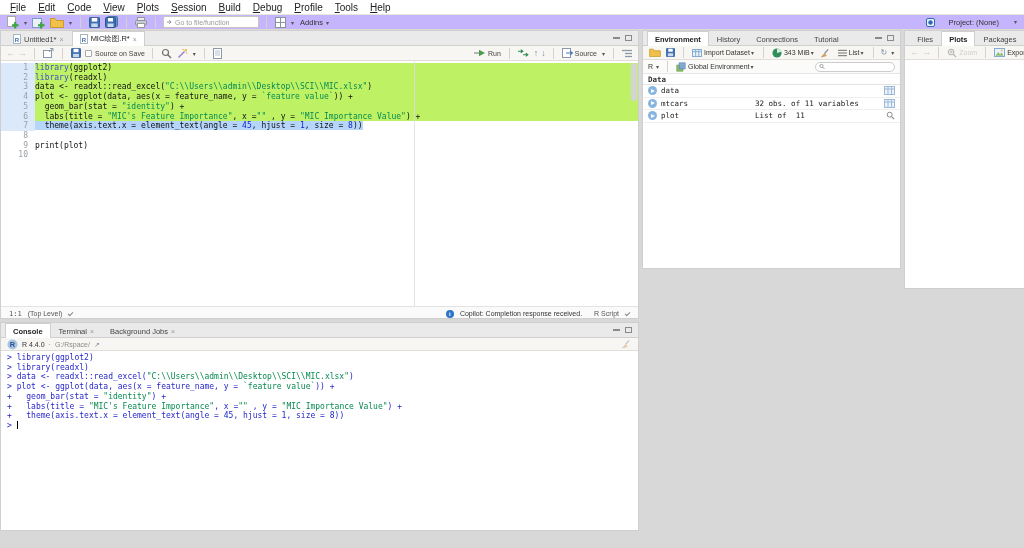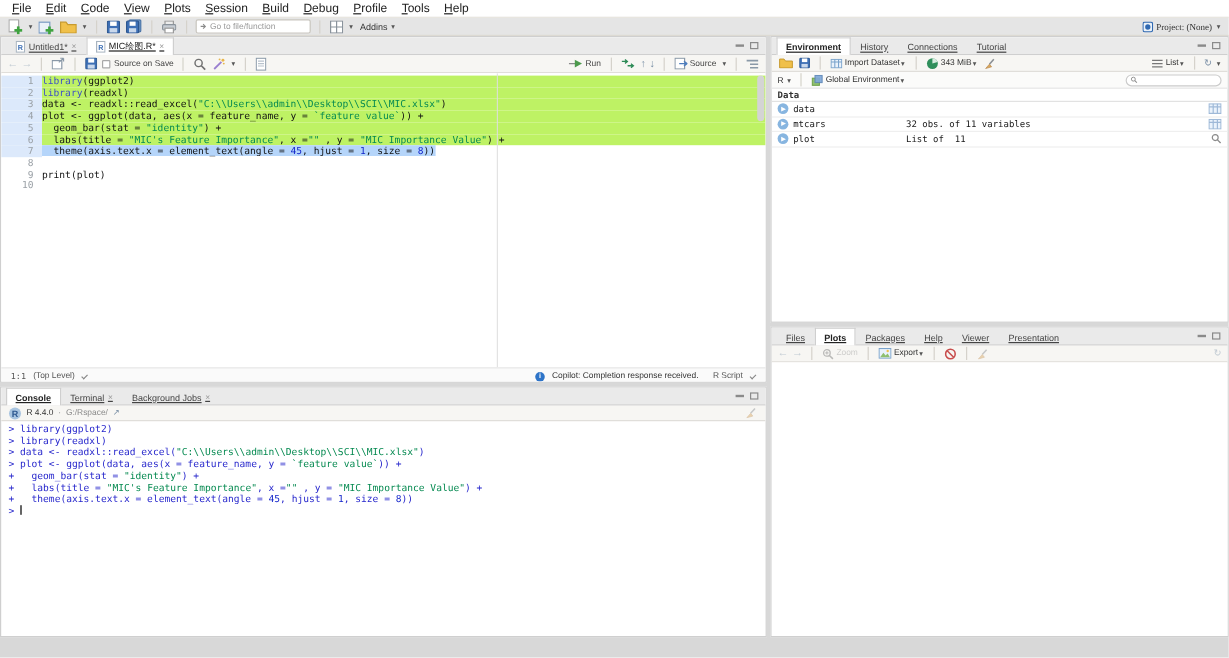--- a/index.html
+++ b/index.html
@@ -14,40 +14,40 @@
   .winbtn { width:34px; display:flex; align-items:center; justify-content:center; color:#333; font-size:9px; }
   .winbtn .minbar { width:8px; height:1px; background:#333; }
   .winbtn .maxbox { width:7px; height:7px; border:1px solid #333; border-radius:1px; }
 
   
   .menubar { height:14px; display:flex; align-items:center; padding-left:4px; background:#fff; }
   .menu-item { display:inline-block; font-size:10px; color:#222; padding:2px 6px; }
   .menu-item::first-letter { text-decoration:underline; }
 
   
-  .maintoolbar { height:16px; background:#e5e5e5; border-top:1px solid #E8E6E0; border-bottom:1px solid #DDDAD3; display:flex; align-items:center; padding:4px 6px; gap:3px; }
+  .maintoolbar { height:16px; background:#c4b5fd; border-top:1px solid #E8E6E0; border-bottom:1px solid #DDDAD3; display:flex; align-items:center; padding:4px 6px; gap:3px; }
   .tbtn { display:inline-flex; align-items:center; justify-content:center; height:14px; padding:0 1px; }
   .caret { font-size:6px; color:#555; padding:0 1px; }
   .sep { width:1px; height:11px; background:#D5D2CB; margin:0 4px; }
   .goto { display:flex; align-items:center; background:#fff; border:1px solid #C9C6BF; border-radius:2px; height:12px; width:96px; padding:0 3px; gap:2px; }
   .goto input { border:none; outline:none; font-size:7px; width:80px; color:#333; font-family:"Liberation Sans",sans-serif; background:transparent; }
   .goto input::placeholder { color:#9A9A9A; }
   .addins { font-size:7.5px; color:#333; display:inline-flex; align-items:center; gap:2px; padding:0 2px; }
   .flex-spacer { flex:1; }
-  .project { font-size:7.5px; color:#333; display:inline-flex; align-items:flex-start; gap:3px;font-family:Liberation Serif, serif; }
+  .project { font-size:7.5px; color:#333; display:inline-flex; align-items:flex-start; gap:14px; }
 
   
   .workspace { flex:1; background:#D8D8D8; display:flex; gap:3px; padding-bottom:3px; }
   .col-left { width:639px; display:flex; flex-direction:column; gap:3px; }
-  .col-right { width:382px; display:flex; flex-direction:column; gap:3px; }
+  .col-right { width:382px; display:flex; flex-direction:row; gap:3px; }
   .panel { background:#fff; border:1px solid #CFCFCF; display:flex; flex-direction:column; overflow:hidden; }
 
   
   .tabstrip { height:15px; background:#EAEAEA; border-bottom:1px solid #CFCFCF; display:flex; align-items:stretch; padding-left:4px; flex:none; }
-  .tab { display:inline-flex; align-items:center; gap:3px; padding:0 7px; font-size:7.5px; color:#444; border:1px solid transparent; border-bottom:none; background:transparent; margin-bottom:-1px;text-decoration:underline; }
+  .tab { display:inline-flex; align-items:center; gap:3px; padding:0 7px; font-size:7.5px; color:#444; border:1px solid transparent; border-bottom:none; background:transparent; margin-bottom:-1px; }
   .tab.active { background:#fff; border-color:#CFCFCF; color:#222; }
   .tab.bold.active { font-weight:bold; }
   .tab .closex { color:#999; font-size:7px; }
   .minmax { margin-left:auto; display:flex; align-items:center; gap:5px; padding-right:6px; }
   .minmax .mm-min { width:7px; height:1.5px; background:#8A8A8A; }
   .minmax .mm-max { width:7px; height:6px; border:1.5px solid #8A8A8A; }
 
   
   .ed-toolbar { height:15px; background:#F7F6F3; border-bottom:1px solid #E0DEDA; display:flex; align-items:center; padding:0 5px; gap:3px; font-size:7.5px; color:#333; flex:none; }
   .chk { width:7px; height:7px; border:1px solid #A8A8A8; background:#fff; border-radius:1px; }

